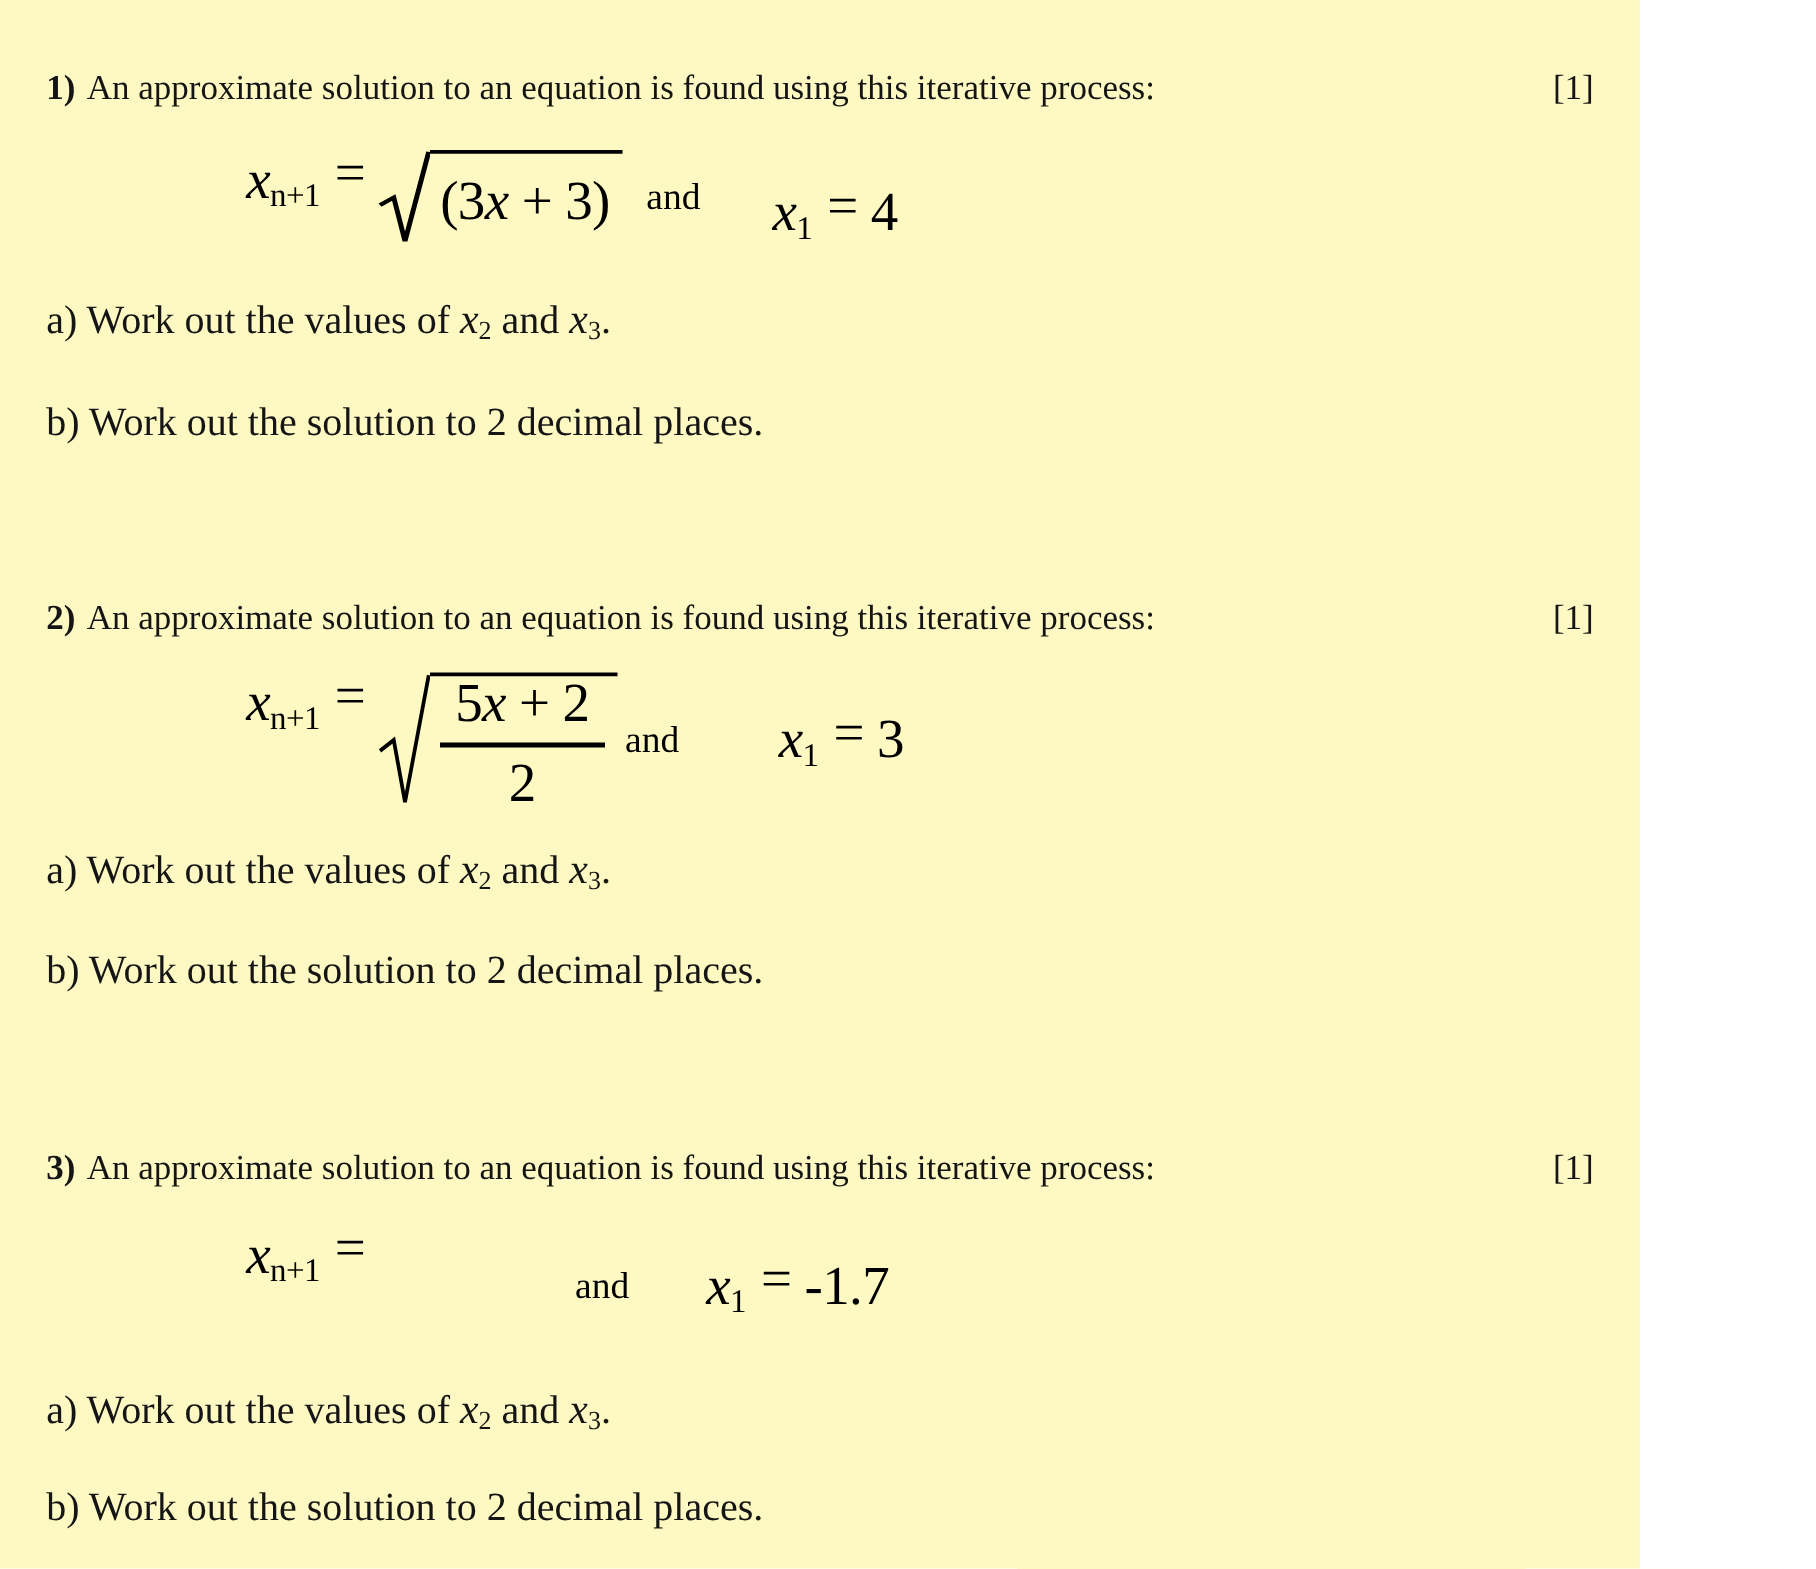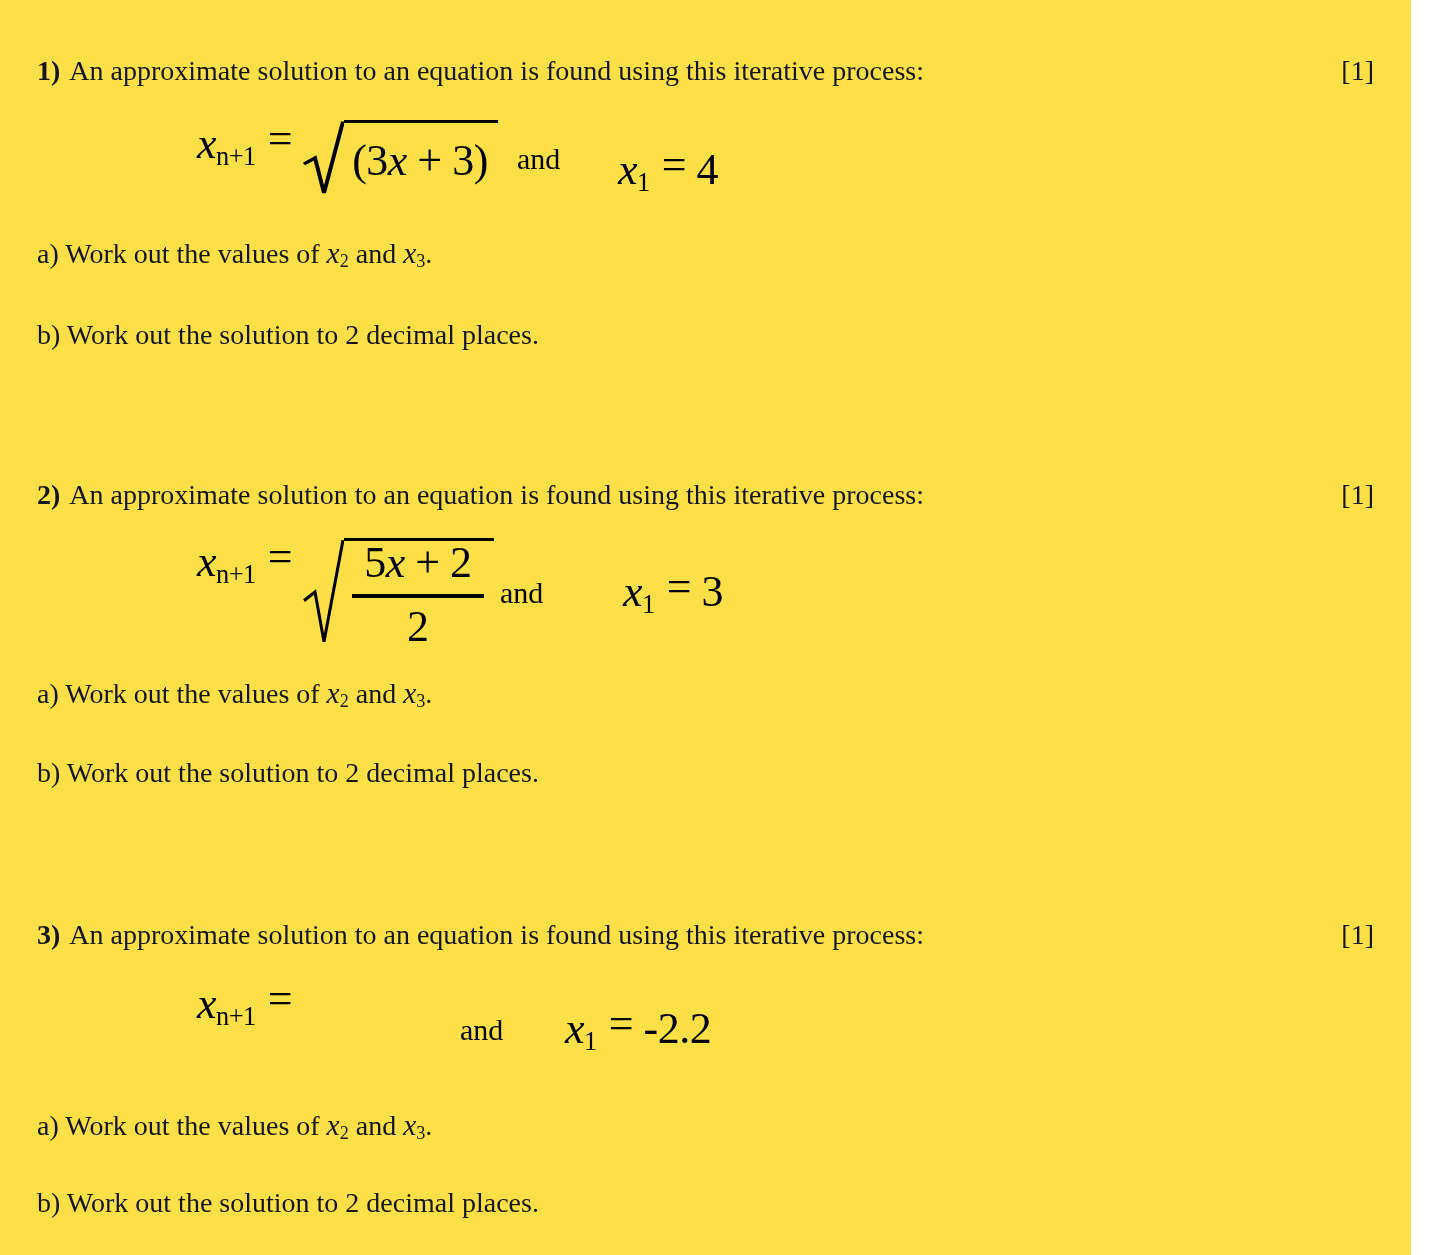--- a/index.html
+++ b/index.html
@@ -1,29 +1,29 @@
 <!DOCTYPE html>
 <html><head>
 <meta charset="utf-8">
 <style>
   html,body { margin:0; padding:0; background:#ffffff; }
   body {
     width:1453px; height:1255px;
     font-family:"Liberation Serif","DejaVu Serif",serif;
     color:#151515;
   }
-  .page { position:relative; width:1411px; height:1255px; overflow:hidden; background:#fde047; }
+  .page { position:relative; width:1312px; height:1255px; overflow:hidden; background:#fef9c3; }
 
   
   .qheader { position:absolute; left:37px; right:37px; font-size:28px; line-height:1.15; white-space:nowrap; }
   .qnum { font-weight:700; margin-right:9px; }
   .marks { position:absolute; right:0; top:0; font-weight:400; }
 
   
-  .bodyline { position:absolute; left:37px; font-size:28px; line-height:1.15; white-space:pre; }
+  .bodyline { position:absolute; left:37px; font-size:32px; line-height:1.15; white-space:pre; }
   .bx { font-style:italic; font-size:1.05em; }
   .bsub { font-size:0.65em; position:relative; top:0.22em; }
 
   
   .fr { position:absolute; left:197px; right:37px; display:flex; font-size:44px; line-height:1.1; color:#000; letter-spacing:-0.5px; }
   .m  { white-space:pre; }
   .it { font-style:italic; }
   .msub { font-size:0.6em; position:relative; top:0.28em; font-style:normal; }
   .msup { font-size:0.6em; position:relative; top:-0.5em; font-style:normal; }
   .mEq  { margin-left:12px; position:relative; top:-5px; }
@@ -102,19 +102,19 @@
   <div class="bodyline p2b">b) Work out the solution to 2 decimal places.</div>
 
   <div class="qheader q3h">
     <span class="qnum">3)</span><span>An approximate solution to an equation is found using this iterative process:</span>
     <span class="marks">[1]</span>
   </div>
 
   <div class="fr q3f">
     <span class="m"><span class="it">x</span><span class="msub">n+1</span><span class="mEq">=</span></span>
     <span class="and">and</span>
-    <span class="init"><span class="it">x</span><span class="msub">1</span><span class="mEq">= </span><span class="m">-2.2</span></span>
+    <span class="init"><span class="it">x</span><span class="msub">1</span><span class="mEq">= </span><span class="m">-1.7</span></span>
   </div>
 
   <div class="bodyline p3a"><span>a) Work out the values of </span><span class="bx">x</span><span class="bsub">2</span><span> and </span><span class="bx">x</span><span class="bsub">3</span><span>.</span></div>
   <div class="bodyline p3b">b) Work out the solution to 2 decimal places.</div>
 
 </div>
 
 </body></html>

